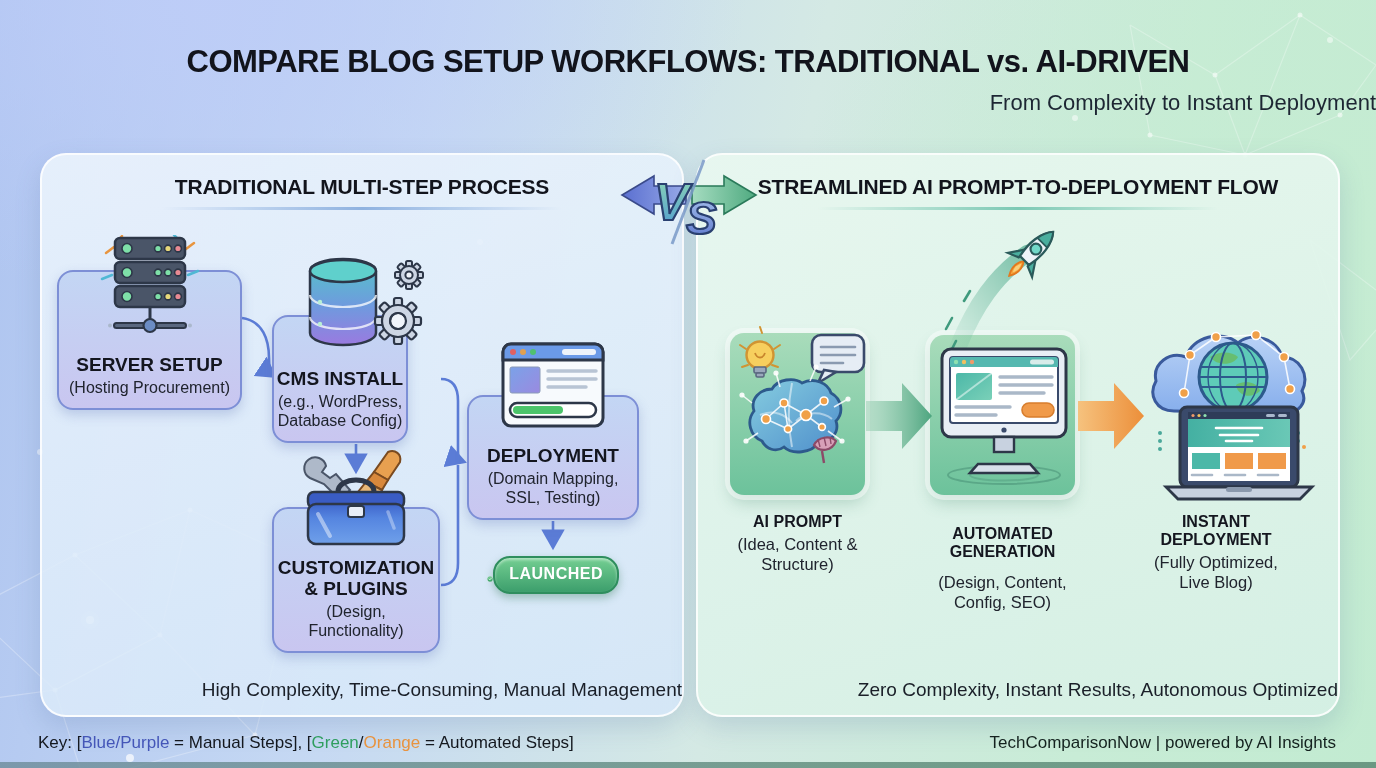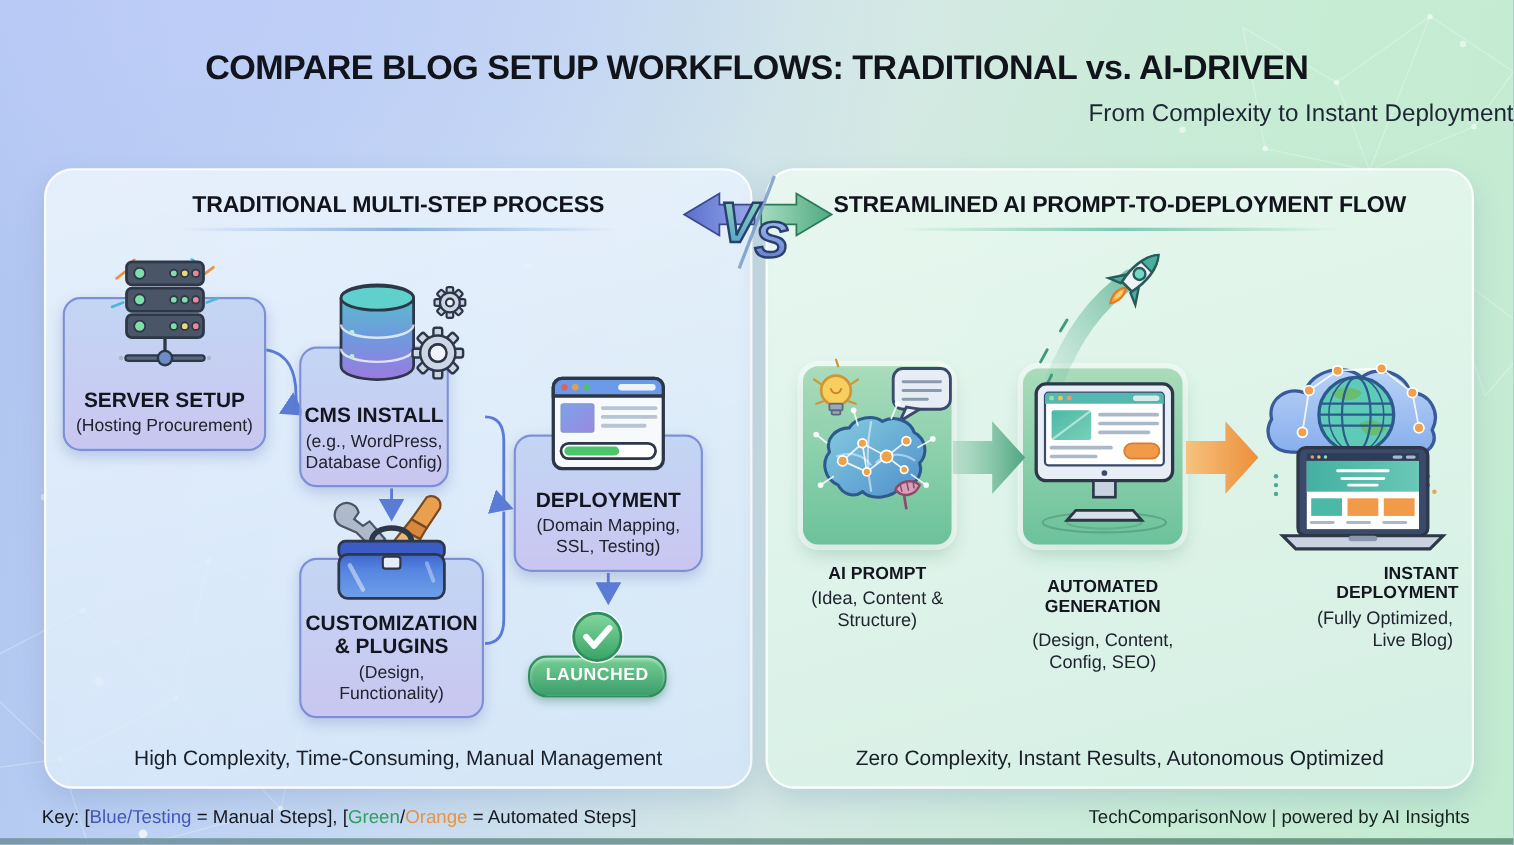--- a/index.html
+++ b/index.html
@@ -35,27 +35,27 @@
   .step-box{position:absolute;border-radius:16px;z-index:2;
     background:linear-gradient(180deg,#c3d6f4 0%,#c9c6f0 100%);
     border:2px solid #7d8fd6;box-shadow:0 5px 12px rgba(90,110,180,.28);
     display:flex;flex-direction:column;justify-content:flex-end;align-items:center;
     text-align:center;padding-bottom:10px;box-sizing:border-box;}
   .step-title{font-size:19px;font-weight:bold;line-height:1.15;color:#14161f;}
   .step-sub{font-size:16px;line-height:1.18;color:#20242e;margin-top:3px;}
   .icon-abs{position:absolute;z-index:3;}
   .flow-arrows{position:absolute;inset:0;z-index:1;}
   
-  .launch-wrap{position:absolute;left:435px;top:398px;width:132px;z-index:3;
-    display:flex;flex-direction:column;align-items:center;}
+  .launch-wrap{position:absolute;left:445px;top:398px;width:132px;z-index:3;
+    display:flex;flex-direction:row;align-items:center;}
   .launch-pill{margin-top:-9px;height:34px;line-height:32px;padding:0 14px;border-radius:17px;
     background:linear-gradient(180deg,#74cf92 0%,#3c9e6c 100%);
     border:2px solid #2f8e5e;color:#fff;font-size:16px;font-weight:bold;letter-spacing:.5px;
     box-shadow:0 4px 8px rgba(40,110,75,.35), inset 0 2px 3px rgba(255,255,255,.45);}
-  .summary{position:absolute;bottom:14px;left:0;width:100%;text-align:center;
+  .summary{position:absolute;bottom:14px;left:0;width:100%;text-align:right;
     font-size:19px;color:#1a1f28;}
   
   .ai-square{position:absolute;border-radius:14px;z-index:2;overflow:hidden;
     background:linear-gradient(180deg,#a9dcbb 0%,#6cc29b 100%);
     box-shadow:0 0 0 5px rgba(255,255,255,.45),0 8px 16px rgba(60,130,100,.28);}
   .cap{position:absolute;text-align:center;z-index:2;}
   .cap-title{font-size:16px;font-weight:bold;line-height:1.12;color:#14161f;}
   .cap-sub{font-size:16.5px;line-height:1.2;color:#20242e;margin-top:4px;}
   
   .footer-key{position:absolute;left:38px;top:733px;font-size:17px;color:#14181f;z-index:4;}
@@ -507,21 +507,21 @@
     </svg>
 
     <div class="cap" style="left:22px;top:358px;width:155px;">
       <div class="cap-title">AI PROMPT</div>
       <div class="cap-sub" style="max-width:135px;margin:4px auto 0;">(Idea, Content &amp; Structure)</div>
     </div>
     <div class="cap" style="left:222px;top:358px;width:165px;">
       <div class="cap-title" style="max-width:160px;margin:12px auto;">AUTOMATED GENERATION</div>
       <div class="cap-sub" style="max-width:160px;margin:4px auto 0;">(Design, Content, Config, SEO)</div>
     </div>
-    <div class="cap" style="left:462px;top:358px;width:172px;text-align:right;">
+    <div class="cap" style="left:432px;top:358px;width:172px;">
       <div class="cap-title" style="max-width:160px;margin:0 auto;">INSTANT DEPLOYMENT</div>
       <div class="cap-sub" style="max-width:150px;margin:4px auto 0;">(Fully Optimized, Live Blog)</div>
     </div>
 
     <div class="summary">Zero Complexity, Instant Results, Autonomous Optimized</div>
   </div>
 
   <svg class="vs-badge" width="152" height="88" viewBox="0 0 152 88">
     <defs>
       <linearGradient id="vsb" x1="0" y1="0" x2="1" y2="0">
@@ -546,18 +546,18 @@
     </g>
     <g>
       <path d="M80,28 L112,28 L112,18 L144,37 L112,56 L112,46 L80,46 Z" fill="url(#vsg)" stroke="#2a7a5a" stroke-width="1.6"></path>
     </g>
     <path d="M92,2 L60,86" stroke="#7a9ac8" stroke-width="3" opacity=".85"></path>
     <text x="42" y="62" font-family="Liberation Sans, sans-serif" font-size="52" font-weight="bold" font-style="italic" fill="url(#lv)" stroke="#2a4070" stroke-width="2.2">V</text>
     <text x="74" y="76" font-family="Liberation Sans, sans-serif" font-size="46" font-weight="bold" font-style="italic" fill="url(#ls)" stroke="#2a4070" stroke-width="2.2">S</text>
   </svg>
 
   <div class="footer-key">
-    <span>Key: [</span><span style="color:#4456b8">Blue/Testing</span><span> = Manual Steps], [</span><span style="color:#2f9e5f">Green</span><span>/</span><span style="color:#e8933f">Orange</span><span> = Automated Steps]</span>
+    <span>Key: [</span><span style="color:#4456b8">Blue/Purple</span><span> = Manual Steps], [</span><span style="color:#2f9e5f">Green</span><span>/</span><span style="color:#e8933f">Orange</span><span> = Automated Steps]</span>
   </div>
   <div class="footer-credit">TechComparisonNow | powered by AI Insights</div>
 
   <div class="bottom-strip"></div>
 </div>
 
 </body></html>

